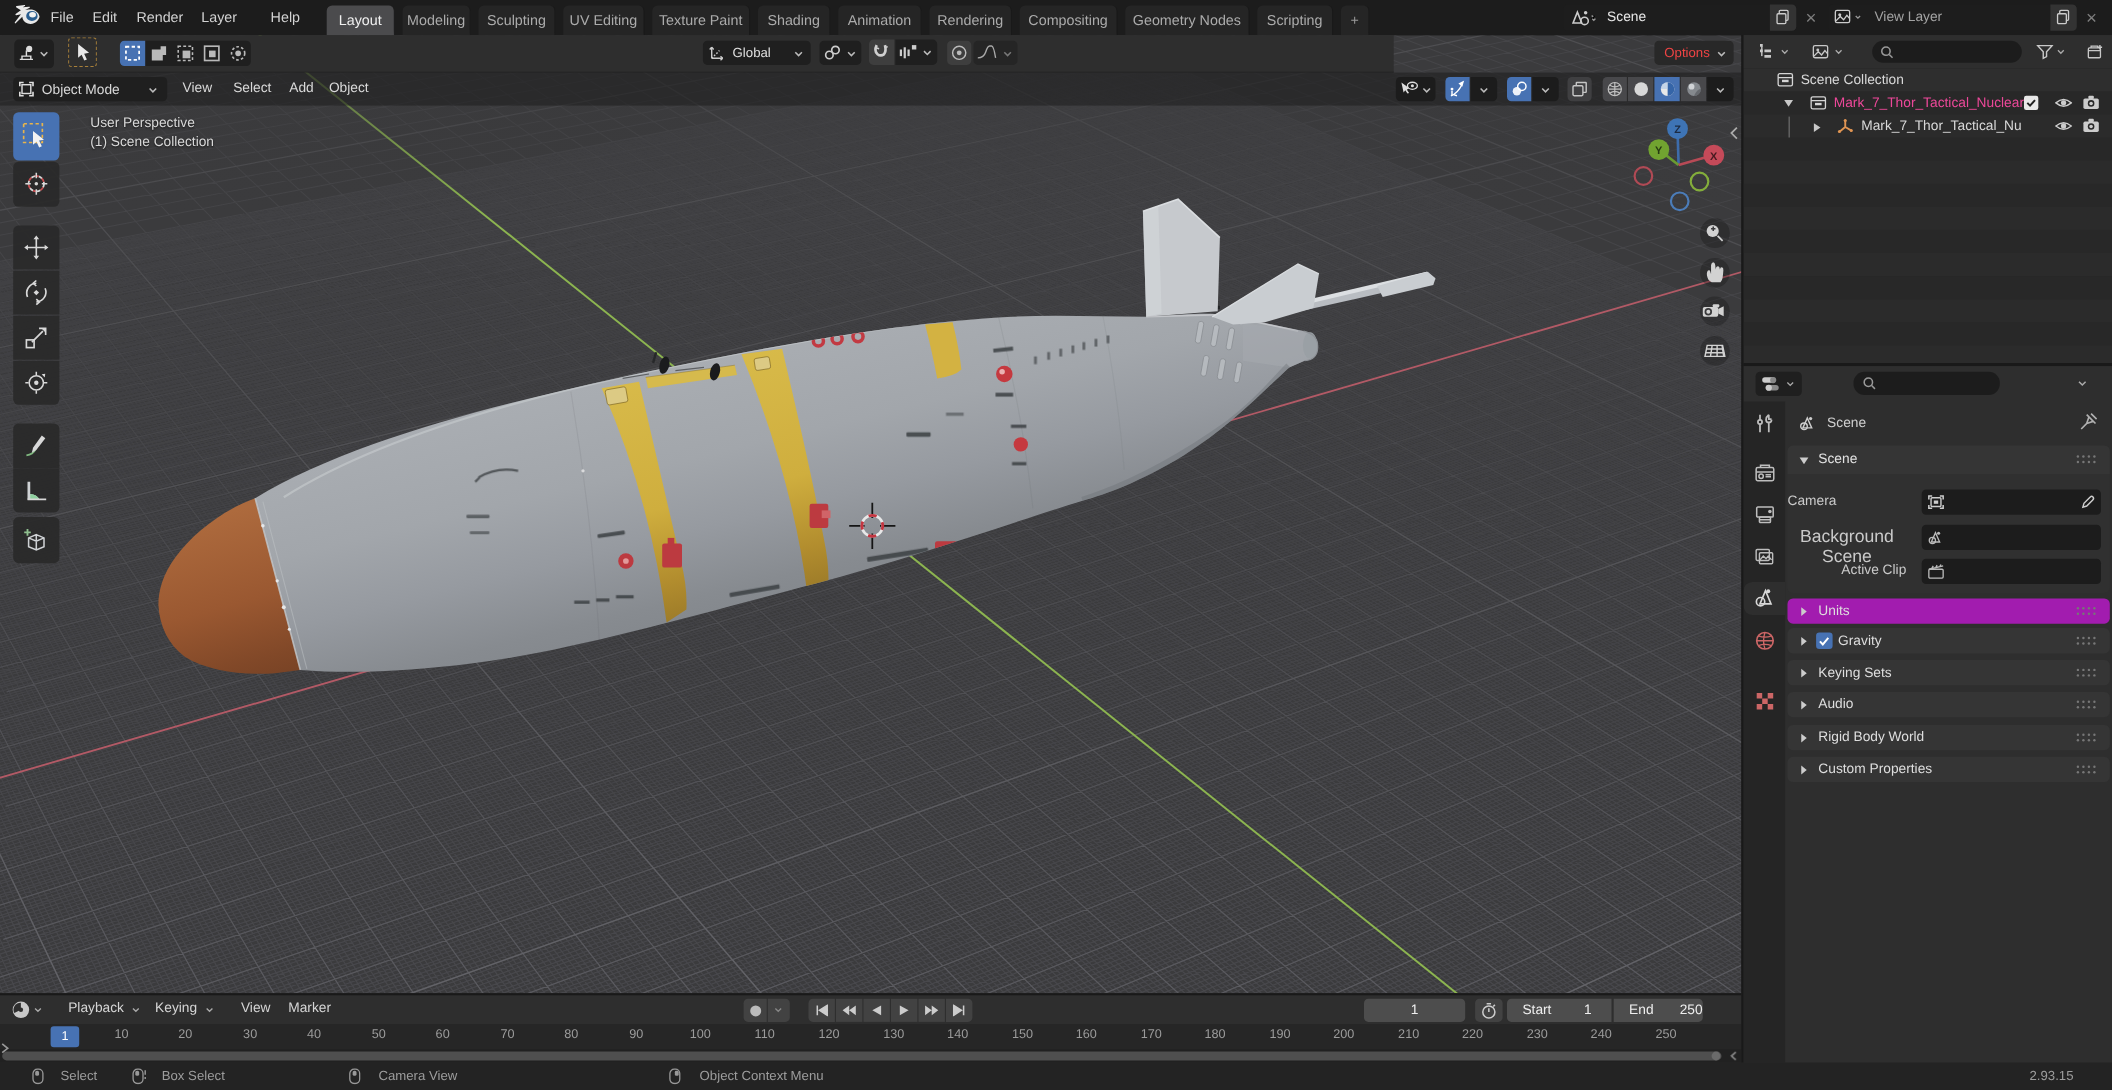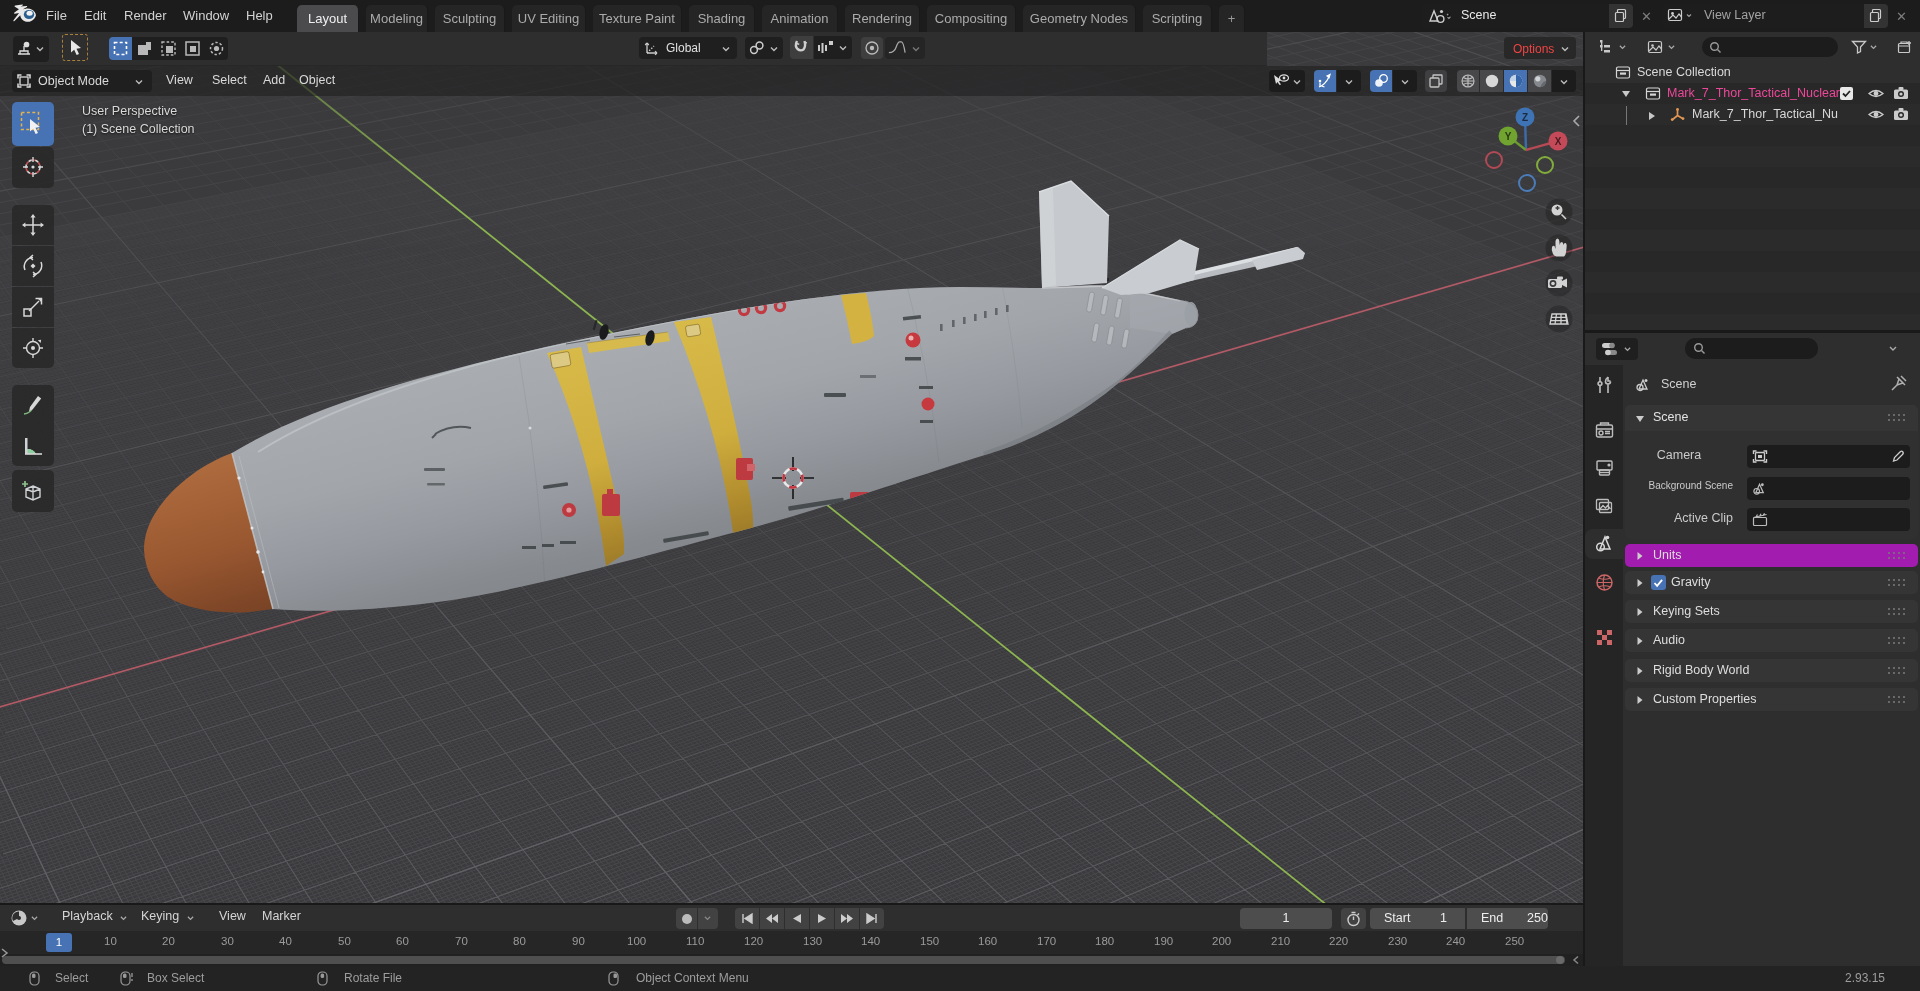--- a/index.html
+++ b/index.html
@@ -250,21 +250,21 @@
 </svg>
 <div id="topbar">
  <svg class="abs" style="left:12px;top:4px" width="26" height="24" viewBox="0 0 26 24">
   <path d="M25.2,10.8 c-0.3,-2.4 -1.8,-4.5 -4,-5.8 c-1.9,-1.1 -4.3,-1.5 -6.6,-1.1 l-3.1,0.5 l4.2,-2.3 c0.5,-0.4 0.3,-1 -0.5,-1 l-6.1,0.6 l2.1,-1.2 c0.5,-0.4 0.2,-0.9 -0.5,-0.9 l-7.3,0.9 c-0.9,0.2 -1,0.9 -0.3,1.3 l4.2,2.8 l-4.7,3.4 c-0.8,0.6 -0.6,1.4 0.4,1.3 l4.4,-0.9 l-5.8,7.7 c-0.5,0.8 0.4,1.4 1,0.7 l6.1,-6 c0.1,3 2.2,5.6 5.3,6.5 c3.4,1 7.2,-0.2 9.4,-2.9 c1.3,-1.5 1.9,-3.2 1.8,-4.6 Z" fill="#e8e8e8" transform="translate(0,1) scale(0.95)"></path>
   <ellipse cx="17" cy="10.5" rx="5.2" ry="4.6" fill="#2a5e8f"></ellipse>
   <ellipse cx="17.6" cy="9.3" rx="3.1" ry="2.5" fill="#f2f2f2"></ellipse>
  </svg>
  <div class="menu" style="left:46px">File</div>
  <div class="menu" style="left:84px">Edit</div>
  <div class="menu" style="left:124px">Render</div>
- <div class="menu" style="left:183px">Window</div>
+ <div class="menu" style="left:183px">Layer</div>
  <div class="menu" style="left:246px">Help</div>
  <div class="tab active" style="left:297px;width:62px">Layout</div>
 <div class="tab" style="left:366px;width:62px">Modeling</div>
 <div class="tab" style="left:435px;width:70px">Sculpting</div>
 <div class="tab" style="left:512px;width:74px">UV Editing</div>
 <div class="tab" style="left:593px;width:89px">Texture Paint</div>
 <div class="tab" style="left:689px;width:66px">Shading</div>
 <div class="tab" style="left:762px;width:76px">Animation</div>
 <div class="tab" style="left:845px;width:75px">Rendering</div>
 <div class="tab" style="left:927px;width:89px">Compositing</div>
@@ -830,34 +830,34 @@
                 <circle cx="12" cy="2" r="1.1"></circle>
                 <circle cx="17" cy="2" r="1.1"></circle>
                 <circle cx="2" cy="7" r="1.1"></circle>
                 <circle cx="7" cy="7" r="1.1"></circle>
                 <circle cx="12" cy="7" r="1.1"></circle>
                 <circle cx="17" cy="7" r="1.1"></circle>
               </g>
             </svg>
    </div>
    <div class="abs" style="left:2px;top:66px;width:293px;height:108px;background:#303030;border-radius:0 0 5px 5px">
-    <span class="abs" style="left:0;top:17px;width:108px;text-align:center;font-size:12.5px;color:#cacaca">Camera</span>
+    <span class="abs" style="left:0;top:17px;width:108px;text-align:left;font-size:12.5px;color:#cacaca">Camera</span>
     <div class="abs" style="left:122px;top:14px;width:163px;height:23px;background:#1c1c1c;border-radius:4px">
      <svg class="abs" style="left:5px;top:4px" width="16" height="15" viewBox="0 0 16 15">
                 <g fill="none" stroke="#ccc" stroke-width="1.3">
                   <rect x="3.5" y="3.5" width="9" height="8" rx="1"></rect>
                   <path d="M1.5,5 V2 h3 M11.5,2 h3 v3 M14.5,10 v3 h-3 M4.5,13 h-3 v-3" stroke-width="1.4"></path>
                 </g>
                 <rect x="6" y="6" width="4" height="3" fill="#ccc"></rect>
               </svg>
      <svg class="abs" style="left:142px;top:4px" width="16" height="16" viewBox="0 0 16 16">
                 <path d="M13.5,2.5 q1.5,1.5 0,3 l-5.5,5.5 l-3.5,1 l1,-3.5 l5.5,-5.5 q1.5,-1.5 2.5,-0.5 Z" fill="none" stroke="#ccc" stroke-width="1.3"></path>
               </svg>
     </div>
-    <span class="abs" style="left:0;top:49px;width:108px;text-align:right;font-size:10px;color:#cacaca">Background Scene</span>
+    <span class="abs" style="left:0;top:49px;width:108px;text-align:center;font-size:16px;color:#cacaca">Background Scene</span>
     <div class="abs" style="left:122px;top:46px;width:163px;height:23px;background:#1c1c1c;border-radius:4px">
      <svg class="abs" style="left:5px;top:4px" width="16" height="15" viewBox="0 0 17 15">
                 <path d="M4,12 L8,3 L12,12 Z" fill="none" stroke="#bbb" stroke-width="1.3"></path>
                 <circle cx="5" cy="10.5" r="3" fill="none" stroke="#bbb" stroke-width="1.3"></circle>
                 <circle cx="11" cy="3.5" r="1.5" fill="#bbb"></circle>
               </svg>
     </div>
     <span class="abs" style="left:0;top:80px;width:108px;text-align:right;font-size:12.5px;color:#cacaca">Active Clip</span>
     <div class="abs" style="left:122px;top:77px;width:163px;height:23px;background:#1c1c1c;border-radius:4px">
      <svg class="abs" style="left:5px;top:4px" width="16" height="15" viewBox="0 0 16 15">
@@ -1105,20 +1105,20 @@
  <svg class="abs" style="left:120px;top:5px" width="14" height="15" viewBox="0 0 14 15">
         <rect x="1" y="1" width="9" height="13" rx="4" fill="none" stroke="#999" stroke-width="1.2"></rect>
         <rect x="3" y="2.5" width="3.5" height="4.5" rx="1.5" fill="#999"></rect>
         <path d="M12,2 v4 M12,8 v2" stroke="#999" stroke-width="1.3"></path>
       </svg>
  <span class="abs" style="left:147px;top:5px">Box Select</span>
  <svg class="abs" style="left:317px;top:5px" width="11" height="15" viewBox="0 0 11 15">
         <rect x="1" y="1" width="9" height="13" rx="4" fill="none" stroke="#999" stroke-width="1.2"></rect>
         <rect x="3.6" y="2.5" width="3.5" height="4.5" rx="1.5" fill="#999"></rect>
       </svg>
- <span class="abs" style="left:344px;top:5px">Rotate File</span>
+ <span class="abs" style="left:344px;top:5px">Camera View</span>
  <svg class="abs" style="left:608px;top:5px" width="11" height="15" viewBox="0 0 11 15">
         <rect x="1" y="1" width="9" height="13" rx="4" fill="none" stroke="#999" stroke-width="1.2"></rect>
         <rect x="5.5" y="2.5" width="3.5" height="4.5" rx="1.2" fill="#999"></rect>
       </svg>
  <span class="abs" style="left:636px;top:5px">Object Context Menu</span>
  <span class="abs" style="left:1845px;top:5px;color:#9d9d9d">2.93.15</span>
 </div>
 </div>
 </body></html>

